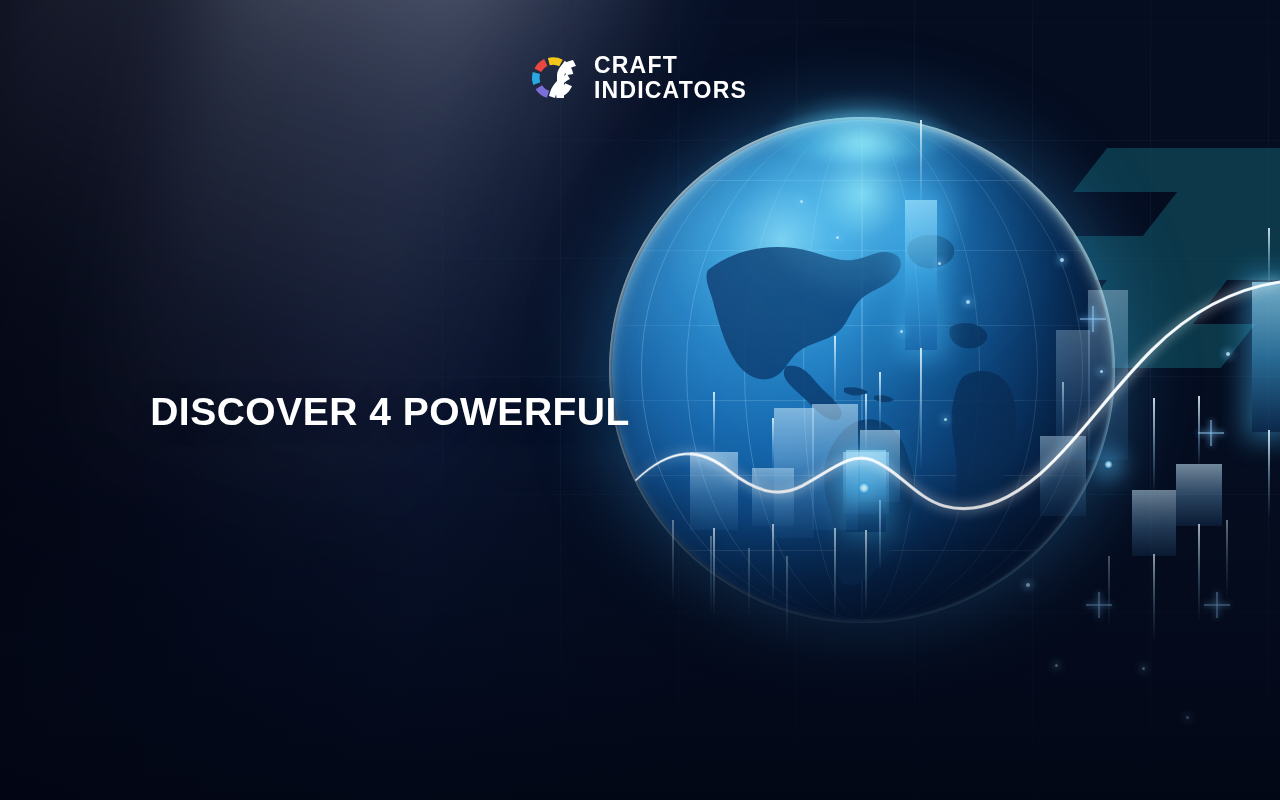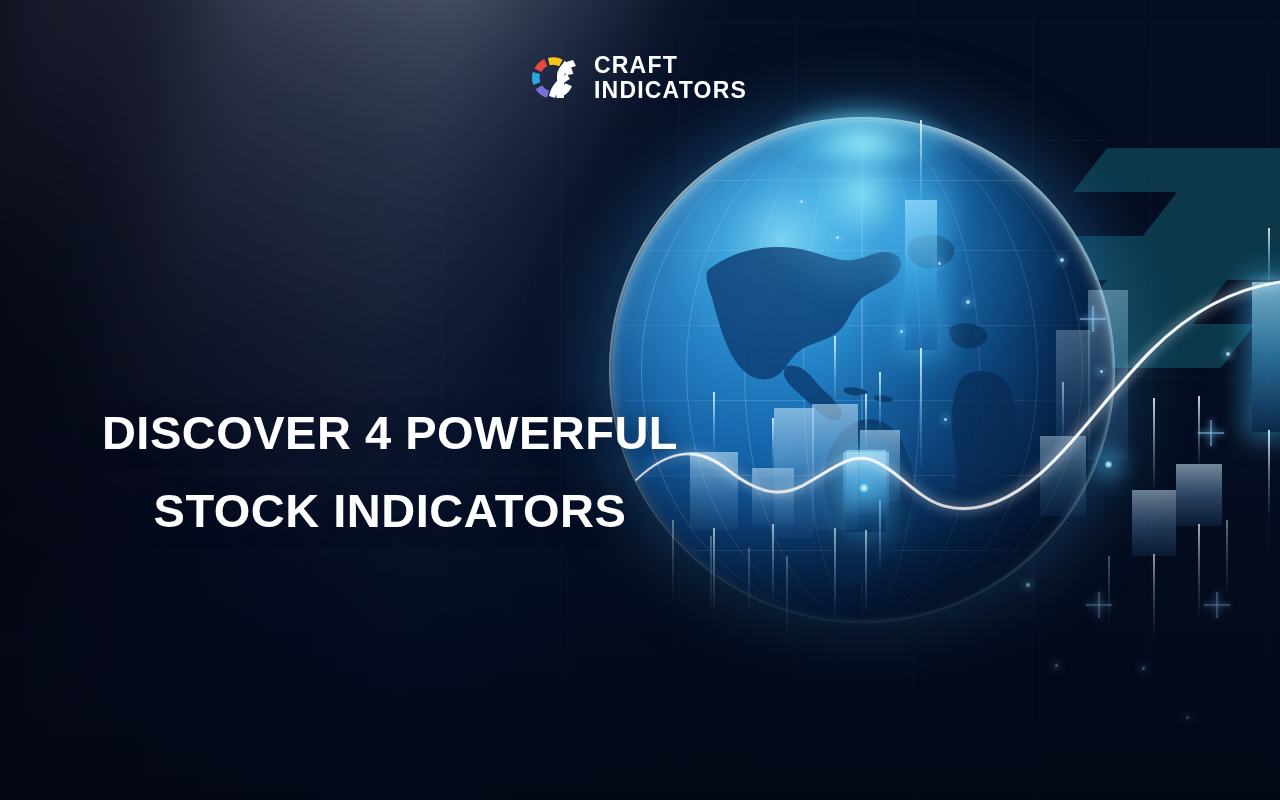--- a/index.html
+++ b/index.html
@@ -192,28 +192,27 @@
   }
 
   .headline{
     position:absolute;left:40px;top:386px;
     width:700px;
     text-align:center;
     color:#ffffff;
   }
   .headline .hl{
     display:block;
-    font-size:47px;
+    font-size:39px;
     font-weight:700;
     letter-spacing:0.5px;
     line-height:1.32;
     white-space:nowrap;
     text-shadow:0 2px 18px rgba(5,16,40,0.55);
     font-family:"Liberation Sans","DejaVu Sans",sans-serif;
-    margin-top:16px;
   }
 </style>
 </head>
 <body>
 
 <div class="banner">
 
   <div class="bg-base"></div>
   <div class="bg-navy-left"></div>
   <div class="grid"></div>
@@ -421,16 +420,15 @@
     </div>
     <div class="logo-text">
       <div class="l1">CRAFT</div>
       <div class="l2">INDICATORS</div>
     </div>
   </div>
 
 
   <div class="headline">
     <span class="hl">DISCOVER 4 POWERFUL</span>
-    <span class="hl">STOCK INDICATORS</span>
   </div>
 
 </div>
 
 </body></html>

